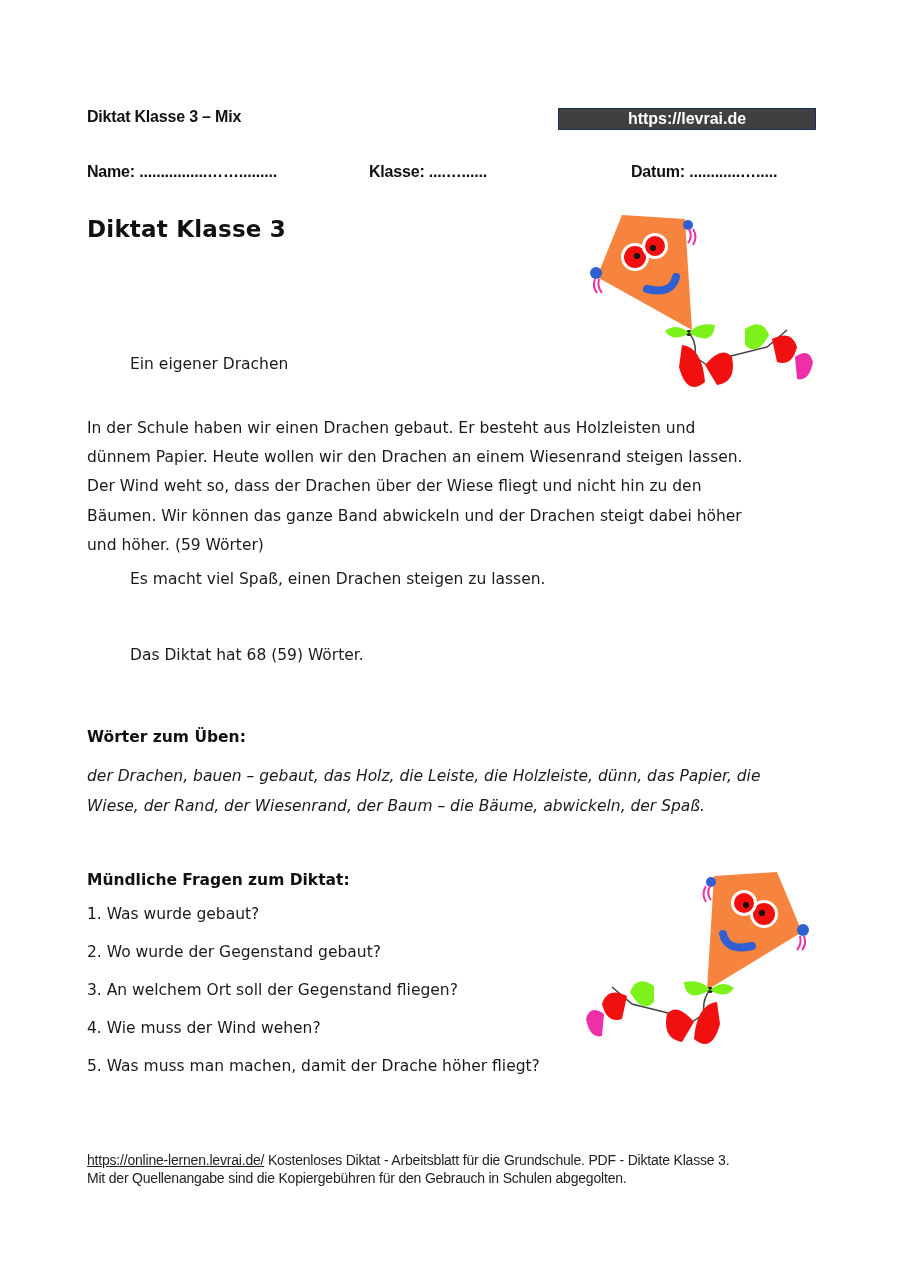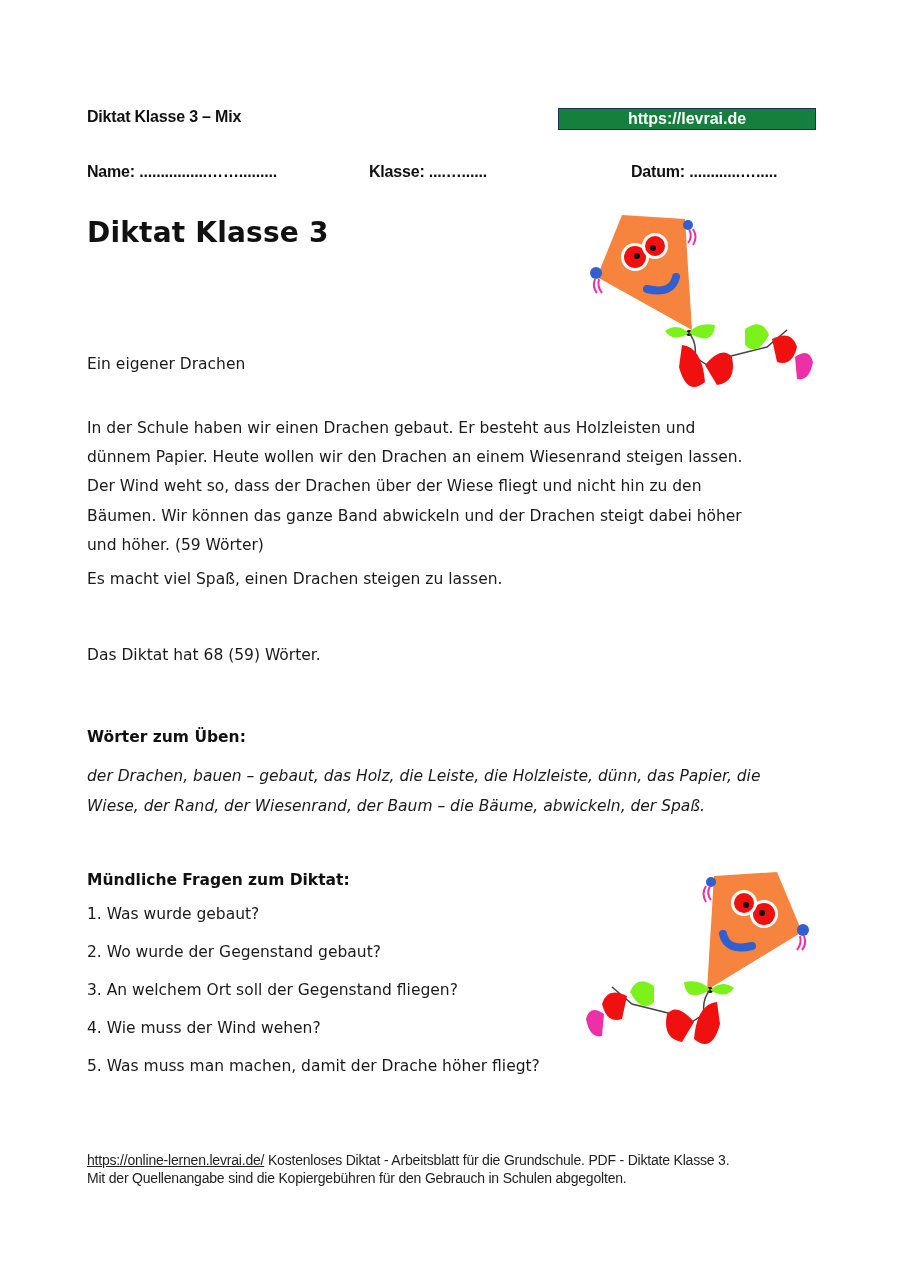--- a/index.html
+++ b/index.html
@@ -3,31 +3,31 @@
 <meta charset="utf-8">
 <style>
   html, body { margin: 0; padding: 0; background: #ffffff; }
   body { width: 901px; height: 1274px; position: relative; overflow: hidden; }
   .page { position: absolute; left: 0; top: 0; width: 829px; height: 1274px; background: #fff; color: #111; }
   .sans { font-family: "Liberation Sans", sans-serif; }
   .comic { font-family: "DejaVu Sans", sans-serif; }
   .abs { position: absolute; white-space: nowrap; }
 
   .hdr-title { left: 87px; top: 108px; font-size: 16px; font-weight: bold; letter-spacing: -0.2px; }
-  .hdr-link { left: 558px; top: 108px; width: 256px; height: 20px; background: #15803d; border: 1px solid #1b2f5a; color: #fff; font-size: 16px; font-weight: bold; text-align: center; line-height: 20px; }
+  .hdr-link { left: 558px; top: 108px; width: 256px; height: 20px; background: #404040; border: 1px solid #1b2f5a; color: #fff; font-size: 16px; font-weight: bold; text-align: center; line-height: 20px; }
 
   .meta { top: 163px; font-size: 16px; font-weight: bold; letter-spacing: -0.2px; }
   .meta-name { left: 87px; }
   .meta-klasse { left: 369px; }
   .meta-datum { left: 631px; }
 
-  .h1 { left: 87px; top: 216px; font-size: 28px; font-weight: bold; letter-spacing: 0.2px; }
+  .h1 { left: 87px; top: 216px; font-size: 23px; font-weight: bold; letter-spacing: 0.2px; }
   .h2 { left: 87px; top: 255px; font-size: 19px; font-weight: bold; }
 
-  .body-text { font-size: 15.5px; color: #1a1a1a; }
+  .body-text { font-size: 15.5px; color: #1a1a1a; margin-left: 43px; }
   .story-title { left: 87px; top: 355px; }
   .paragraph { position: absolute; left: 87px; top: 414px; width: 730px; font-size: 15.5px; line-height: 29.2px; color: #1a1a1a; }
   .paragraph div { white-space: nowrap; }
   .extra-sentence { left: 87px; top: 570px; }
   .word-count { left: 87px; top: 646px; }
 
   .section-h { font-size: 15.5px; font-weight: bold; }
   .uebung-h { left: 87px; top: 728px; }
   .uebung-text { position: absolute; left: 87px; top: 762px; width: 740px; font-size: 15.5px; line-height: 29.5px; color: #1a1a1a; }
   .uebung-text div { white-space: nowrap; font-style: italic; }

